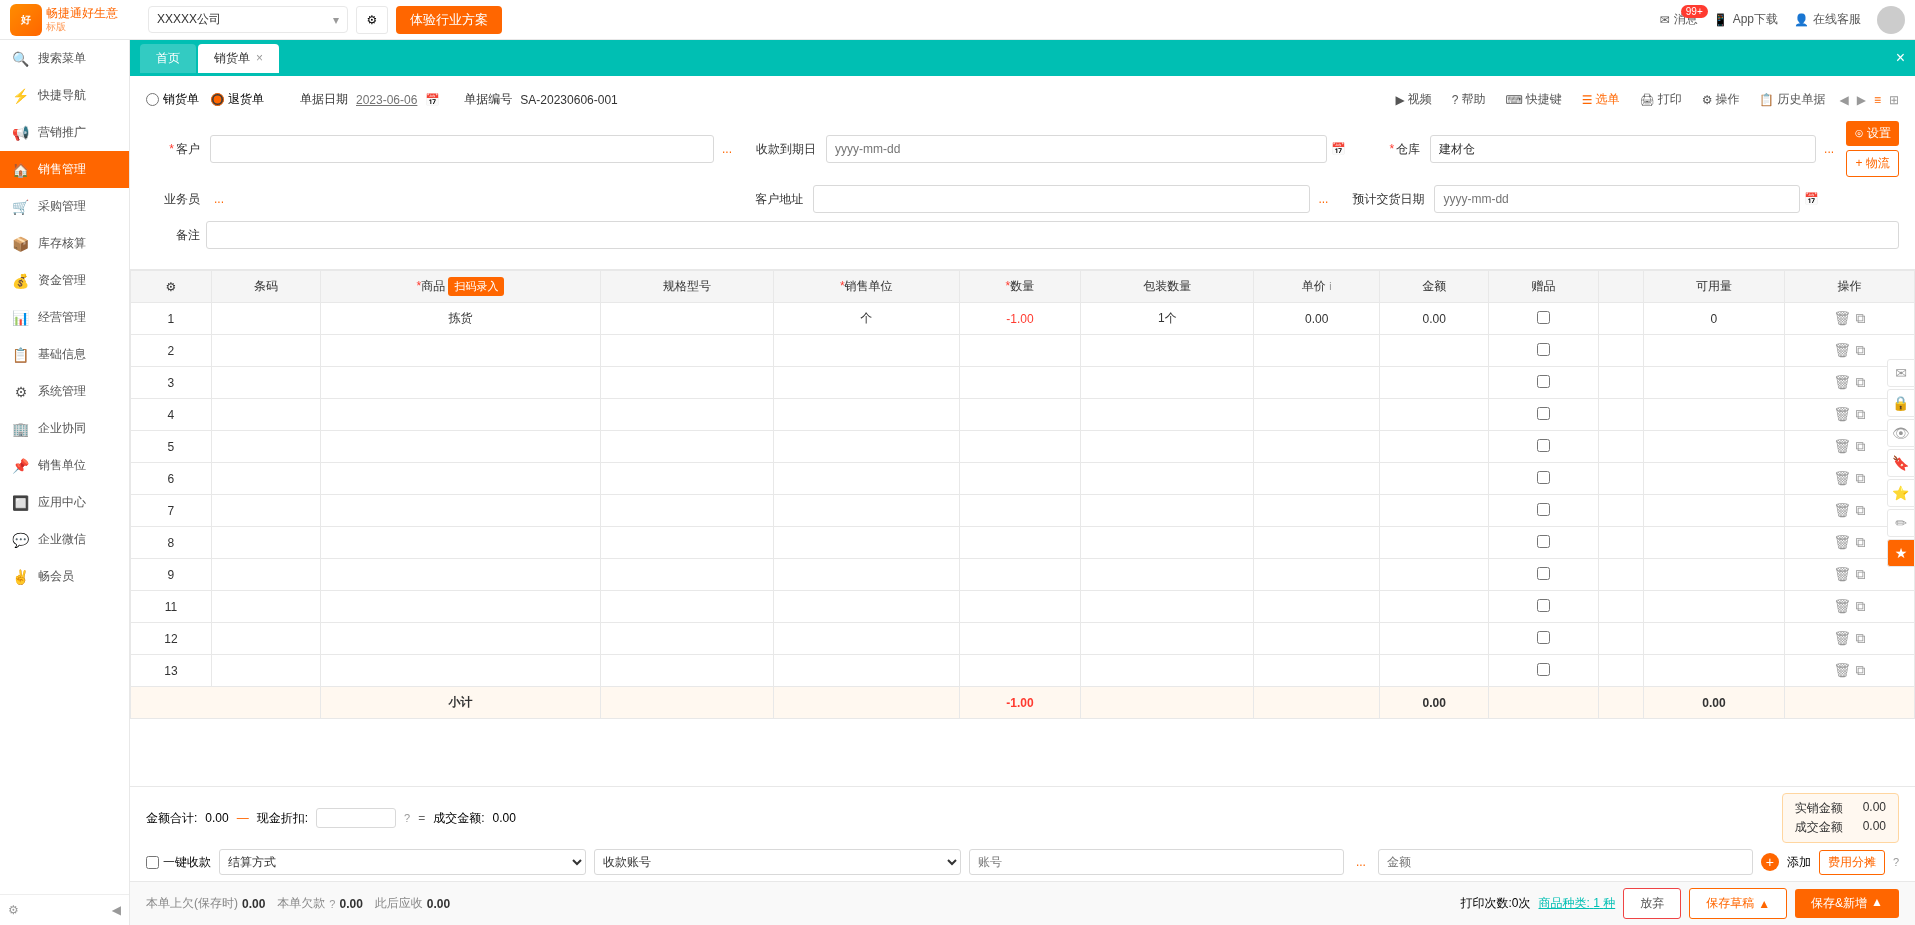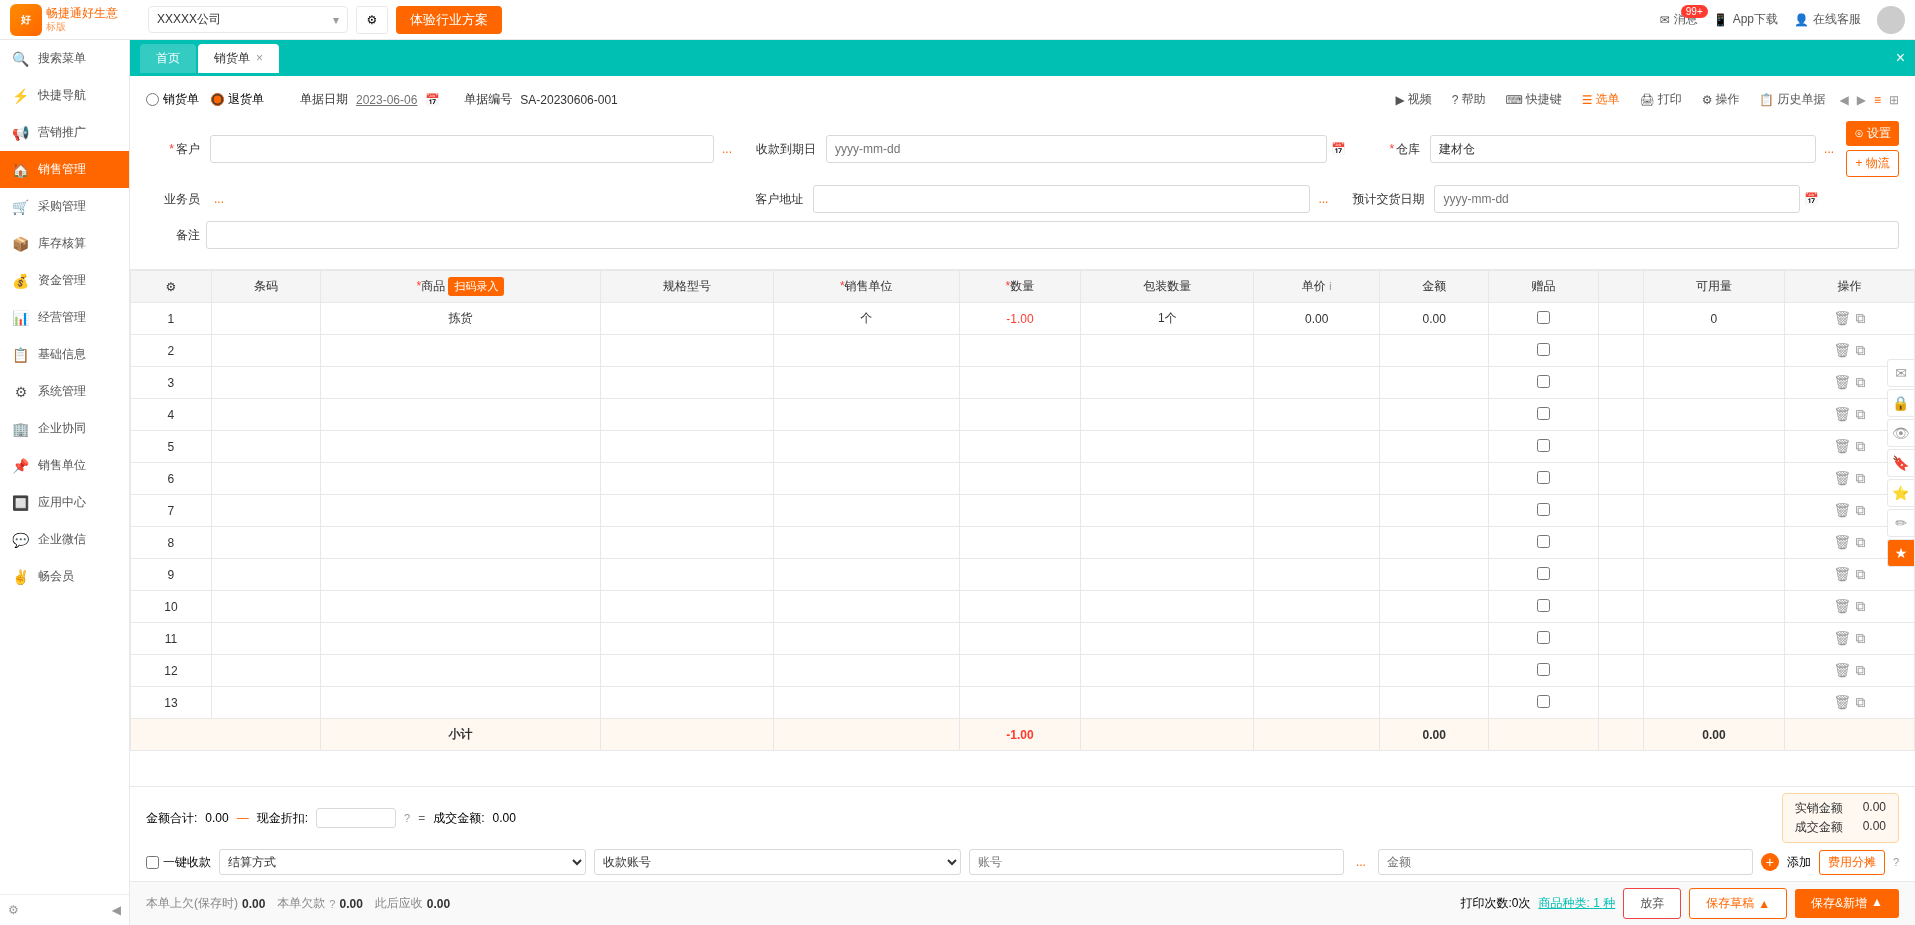--- a/index.html
+++ b/index.html
@@ -519,40 +519,20 @@
               <td></td>
               <td></td>
               <td>
                 <div class="action-icons">
                   <span class="icon-btn">🗑</span>
                   <span class="icon-btn">⧉</span>
                 </div>
               </td>
             </tr>
           <tr>
-              <td>10</td>
-              <td></td>
-              <td></td>
-              <td></td>
-              <td></td>
-              <td></td>
-              <td></td>
-              <td></td>
-              <td></td>
-              <td><input type="checkbox" style=""></td>
-              <td></td>
-              <td></td>
-              <td>
-                <div class="action-icons">
-                  <span class="icon-btn">🗑</span>
-                  <span class="icon-btn">⧉</span>
-                </div>
-              </td>
-            </tr>
-          <tr>
               <td>11</td>
               <td></td>
               <td></td>
               <td></td>
               <td></td>
               <td></td>
               <td></td>
               <td></td>
               <td></td>
               <td><input type="checkbox" style=""></td>

